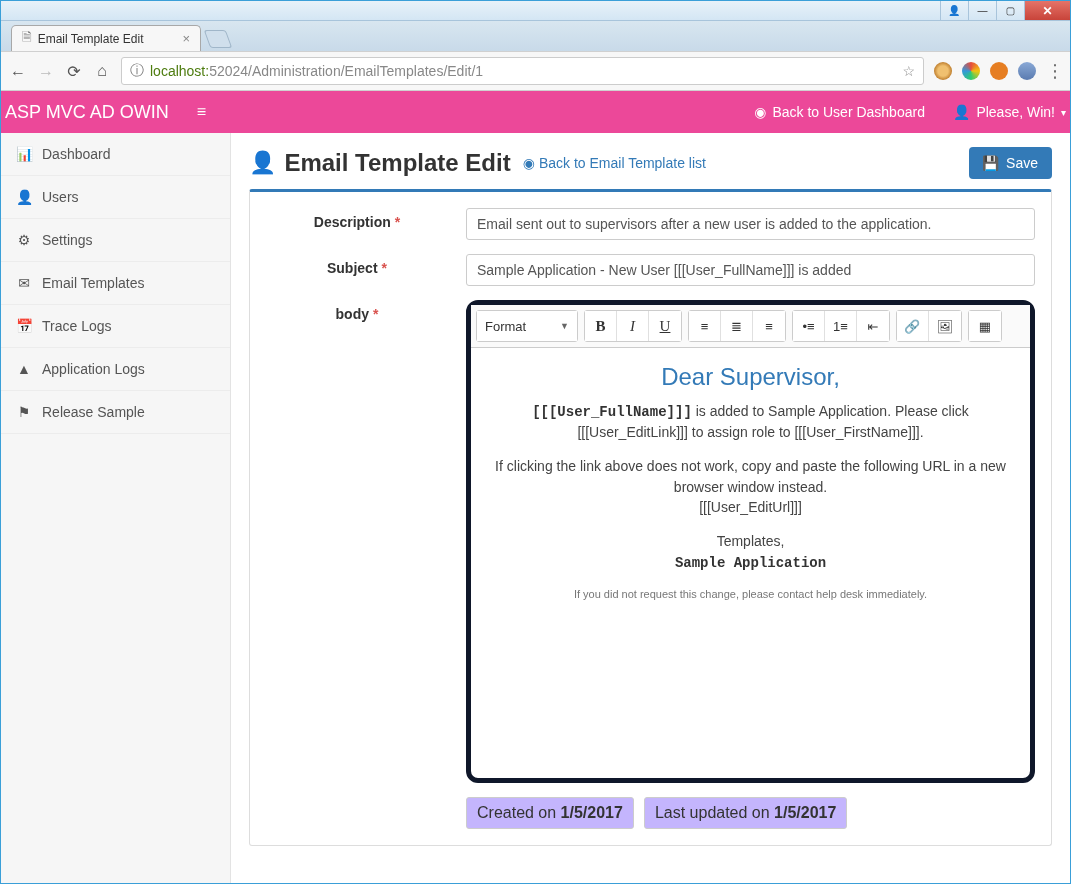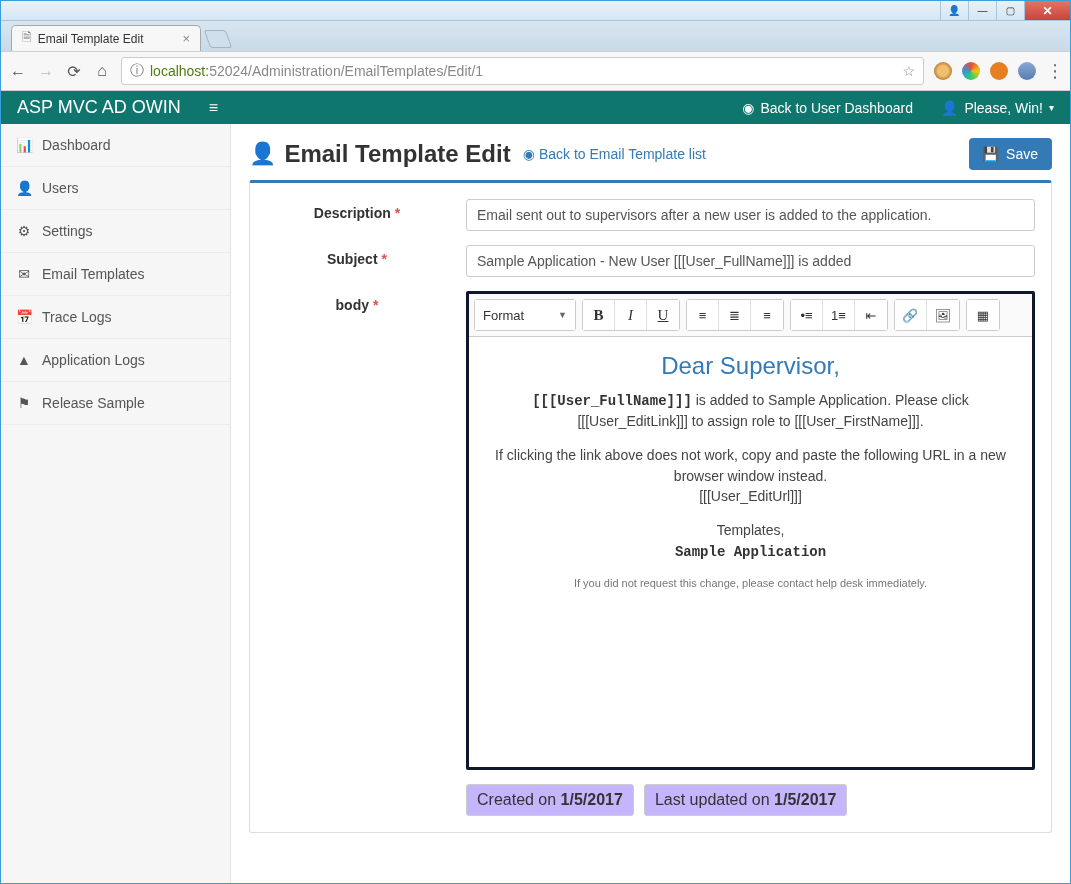--- a/index.html
+++ b/index.html
@@ -26,21 +26,21 @@
 .urlbox { flex:1; height:28px; background:#fff; border:1px solid #ccc; border-radius:3px; display:flex; align-items:center; padding:0 8px; font-size:14px; color:#333; }
 .urlbox .info-ico { color:#777; margin-right:6px; font-size:14px; }
 .urlbox .host { color:#4d7c0f; }
 .urlbox .path { color:#888; }
 .urlbox .star { margin-left:auto; color:#888; }
 .extico { width:18px; height:18px; border-radius:50%; }
 .extdots { color:#666; font-size:18px; letter-spacing:-2px; }
 
 
 .app { flex:1; display:flex; flex-direction:column; overflow:hidden; }
-.topbar { height:33px; background:#0f766e; color:#fff; display:flex; align-items:center; padding:0 16px; }
+.topbar { height:42px; background:#ec4899; color:#fff; display:flex; align-items:center; padding:0 4px; }
 .brand { font-size:18px; font-weight:500; }
 .hamburger { margin-left:28px; font-size:16px; cursor:pointer; }
 .topright { margin-left:auto; display:flex; align-items:center; gap:28px; font-size:14px; }
 .topright a { color:#fff; cursor:pointer; display:flex; align-items:center; gap:6px; }
 
 
 .body { flex:1; display:flex; overflow:hidden; }
 .sidebar { width:230px; background:#f6f6f6; border-right:1px solid #e3e3e3; }
 .sidebar .item { display:flex; align-items:center; gap:10px; padding:13px 15px; color:#555; border-bottom:1px solid #ececec; cursor:pointer; font-size:14px; }
 .sidebar .item .ico { width:16px; text-align:center; color:#555; }
@@ -53,21 +53,21 @@
 .savebtn { margin-left:auto; background:#337ab7; color:#fff; border:none; border-radius:4px; padding:8px 14px; font-size:14px; cursor:pointer; display:flex; align-items:center; gap:6px; }
 
 .panel { border:1px solid #ddd; border-top:3px solid #337ab7; border-radius:3px; padding:16px; }
 .form-row { display:flex; align-items:flex-start; margin-bottom:14px; }
 .form-row .lbl { width:200px; text-align:center; padding-right:18px; font-weight:600; color:#333; padding-top:6px; }
 .form-row .req { color:#d9534f; margin-left:4px; }
 .form-row .ctrl { flex:1; }
 .textinput { width:100%; border:1px solid #ccc; border-radius:3px; padding:7px 10px; font-size:14px; color:#555; font-family:inherit; }
 
 
-.editor { border:3px solid #0f172a; border-radius:2px; }
+.editor { border:5px solid #0f172a; border-radius:12px; }
 .etoolbar { background:#fafafa; border-bottom:1px solid #ccc; padding:5px; display:flex; gap:6px; flex-wrap:wrap; }
 .egroup { border:1px solid #ccc; border-radius:3px; background:#fff; display:flex; }
 .ebtn { min-width:32px; height:30px; border:none; border-right:1px solid #e0e0e0; background:#fff; cursor:pointer; display:flex; align-items:center; justify-content:center; font-size:13px; color:#333; }
 .ebtn:last-child { border-right:none; }
 .ebtn.fmt { width:100px; justify-content:space-between; padding:0 8px; }
 .ebtn.fmt::after { content:"▼"; font-size:9px; color:#666; }
 .ebtn.bold { font-weight:bold; font-family:serif; font-size:15px; }
 .ebtn.italic { font-style:italic; font-family:serif; font-size:15px; }
 .ebtn.underline { text-decoration:underline; font-family:serif; font-size:15px; }
 .econtent { padding:12px; min-height:430px; font-size:14px; color:#444; line-height:1.45;text-align:center; }

